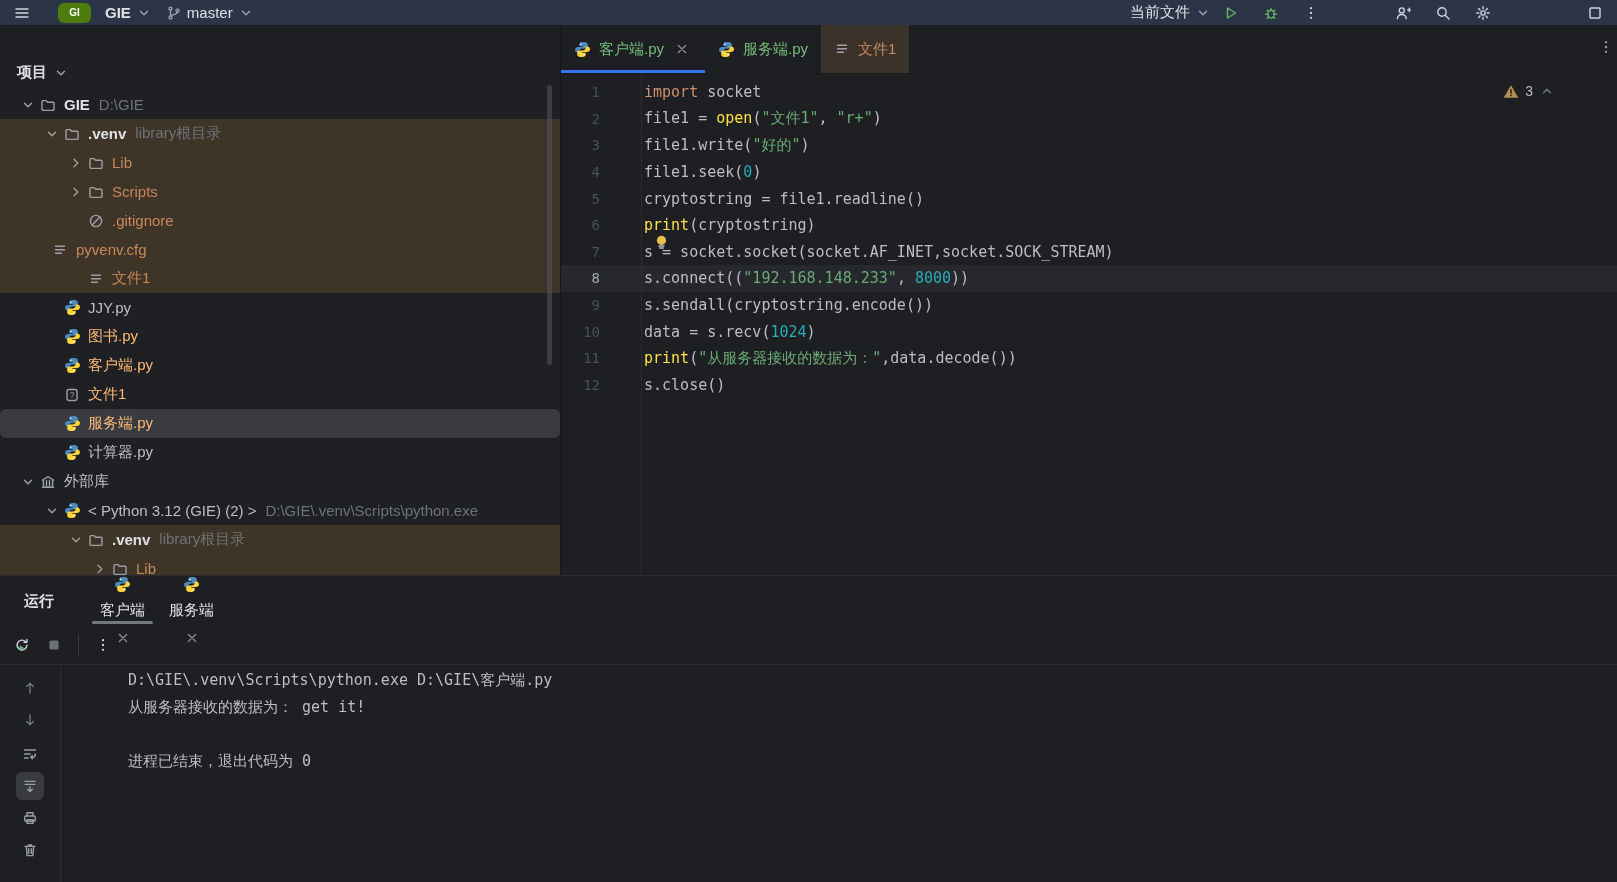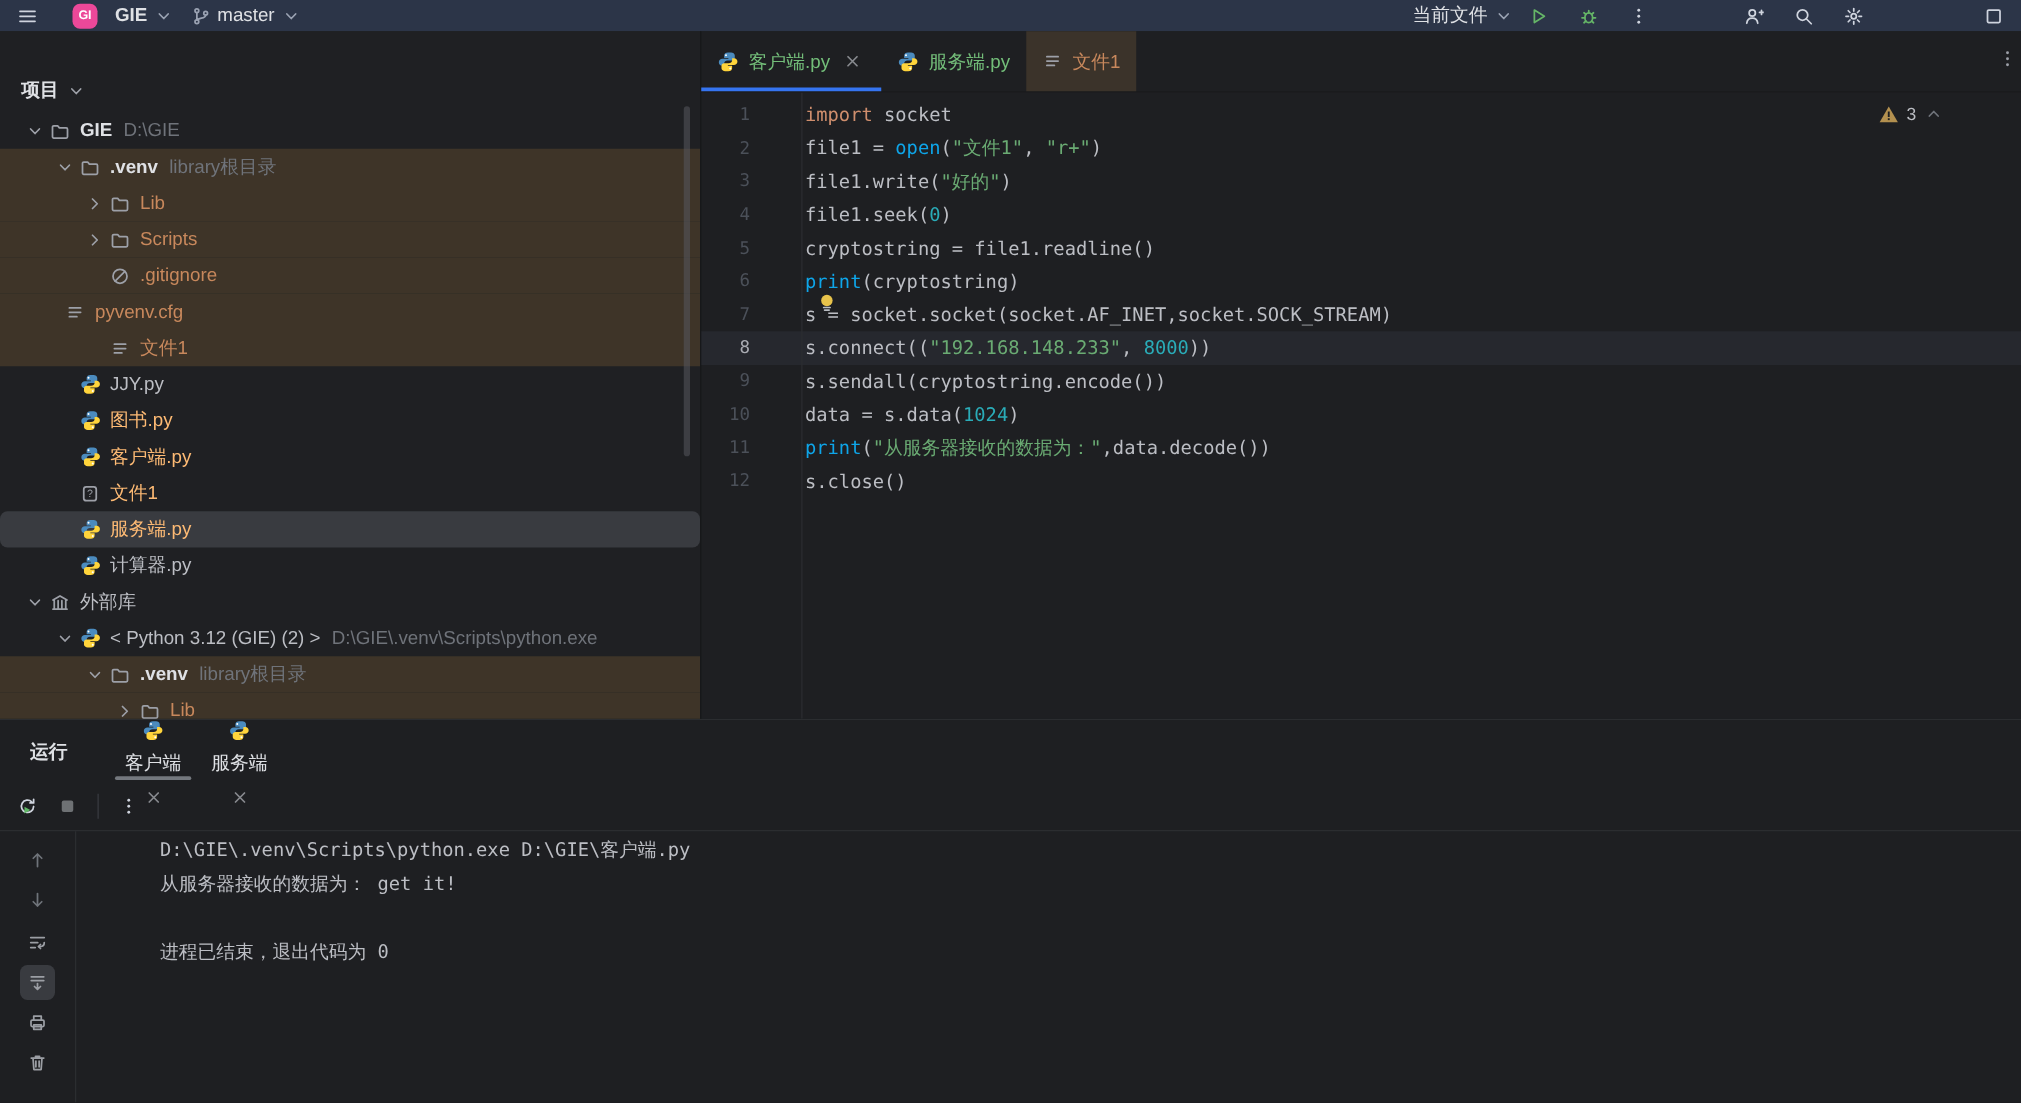--- a/index.html
+++ b/index.html
@@ -5,21 +5,21 @@
   html,body{margin:0;padding:0;background:#1e1f22;}
   .app{position:relative;width:1617px;height:882px;background:#1e1f22;overflow:hidden;
        font-family:"Liberation Sans",sans-serif;color:#dfe1e5;font-size:15px;
        -webkit-font-smoothing:antialiased;}
   svg{display:block;}
   .ic{display:inline-flex;align-items:center;justify-content:center;color:#9da0a8;}
 
   
   .topbar{height:25px;background:#2c3548;display:flex;align-items:center;padding:0 14px;gap:14px;}
   .topbar .hamb{color:#cfd4de;margin-right:14px;cursor:pointer;}
-  .proj-badge{width:20px;height:20px;border-radius:6px;background:#ec4899;color:#fff;
+  .proj-badge{width:33px;height:20px;border-radius:6px;background:#4d7c0f;color:#fff;
       font-size:10px;font-weight:bold;display:flex;align-items:center;justify-content:center;}
   .tb-item{display:flex;align-items:center;gap:5px;color:#dfe1e5;font-weight:600;cursor:pointer;}
   .tb-item .ic{color:#9aa2b2;}
   .tb-plain{font-weight:400;text-align:center;}
   .tb-right{margin-left:auto;display:flex;align-items:center;gap:12px;}
   .tb-right .ic{cursor:pointer;}
   .g{color:#65b567 !important;}
 
   
   .main{display:flex;height:550px;}
@@ -58,21 +58,21 @@
   .gutter-line{position:absolute;left:80px;top:0;bottom:0;width:1px;background:#2b2d30;}
   .code-lines{padding-top:5px;}
   .cl{display:flex;height:26.6px;align-items:center;}
   .cl.current{background:#26282e;}
   .cl .ln{width:80px;flex:none;text-align:right;padding-right:41px;box-sizing:border-box;
       color:#4b5059;font-size:14px;}
   .cl.current .ln{color:#a9abb2;}
   .cl .src{white-space:pre;position:relative;padding-left:3px;}
   .t-d{color:#bcbec4;}
   .t-k{color:#cf8e6d;}
-  .t-b{color:#0ea5e9;}
+  .t-b{color:#fde047;}
   .t-s{color:#6aab73;}
   .t-n{color:#2aacb8;}
   .bulb{position:absolute;left:12px;top:-9px;}
   .inspection-widget{position:absolute;top:9px;right:62px;display:flex;align-items:center;gap:6px;
       font-family:"Liberation Sans",sans-serif;cursor:pointer;}
   .inspection-widget .cnt{color:#bcbec4;font-size:14px;}
   .inspection-widget .ic{color:#6f737a;}
 
   
   .run-panel{height:307px;border-top:1px solid #2b2d30;display:flex;flex-direction:column;background:#1e1f22;}
@@ -497,21 +497,21 @@
             <div class="cl current">
               <div class="ln">8</div>
               <div class="src"><span class="t-d">s.connect((</span><span class="t-s">"192.168.148.233"</span><span class="t-d">, </span><span class="t-n">8000</span><span class="t-d">))</span></div>
             </div>
             <div class="cl">
               <div class="ln">9</div>
               <div class="src"><span class="t-d">s.sendall(cryptostring.encode())</span></div>
             </div>
             <div class="cl">
               <div class="ln">10</div>
-              <div class="src"><span class="t-d">data = s.data(</span><span class="t-n">1024</span><span class="t-d">)</span></div>
+              <div class="src"><span class="t-d">data = s.recv(</span><span class="t-n">1024</span><span class="t-d">)</span></div>
             </div>
             <div class="cl">
               <div class="ln">11</div>
               <div class="src"><span class="t-b">print</span><span class="t-d">(</span><span class="t-s">"从服务器接收的数据为："</span><span class="t-d">,data.decode())</span></div>
             </div>
             <div class="cl">
               <div class="ln">12</div>
               <div class="src"><span class="t-d">s.close()</span></div>
             </div>
           </div>

